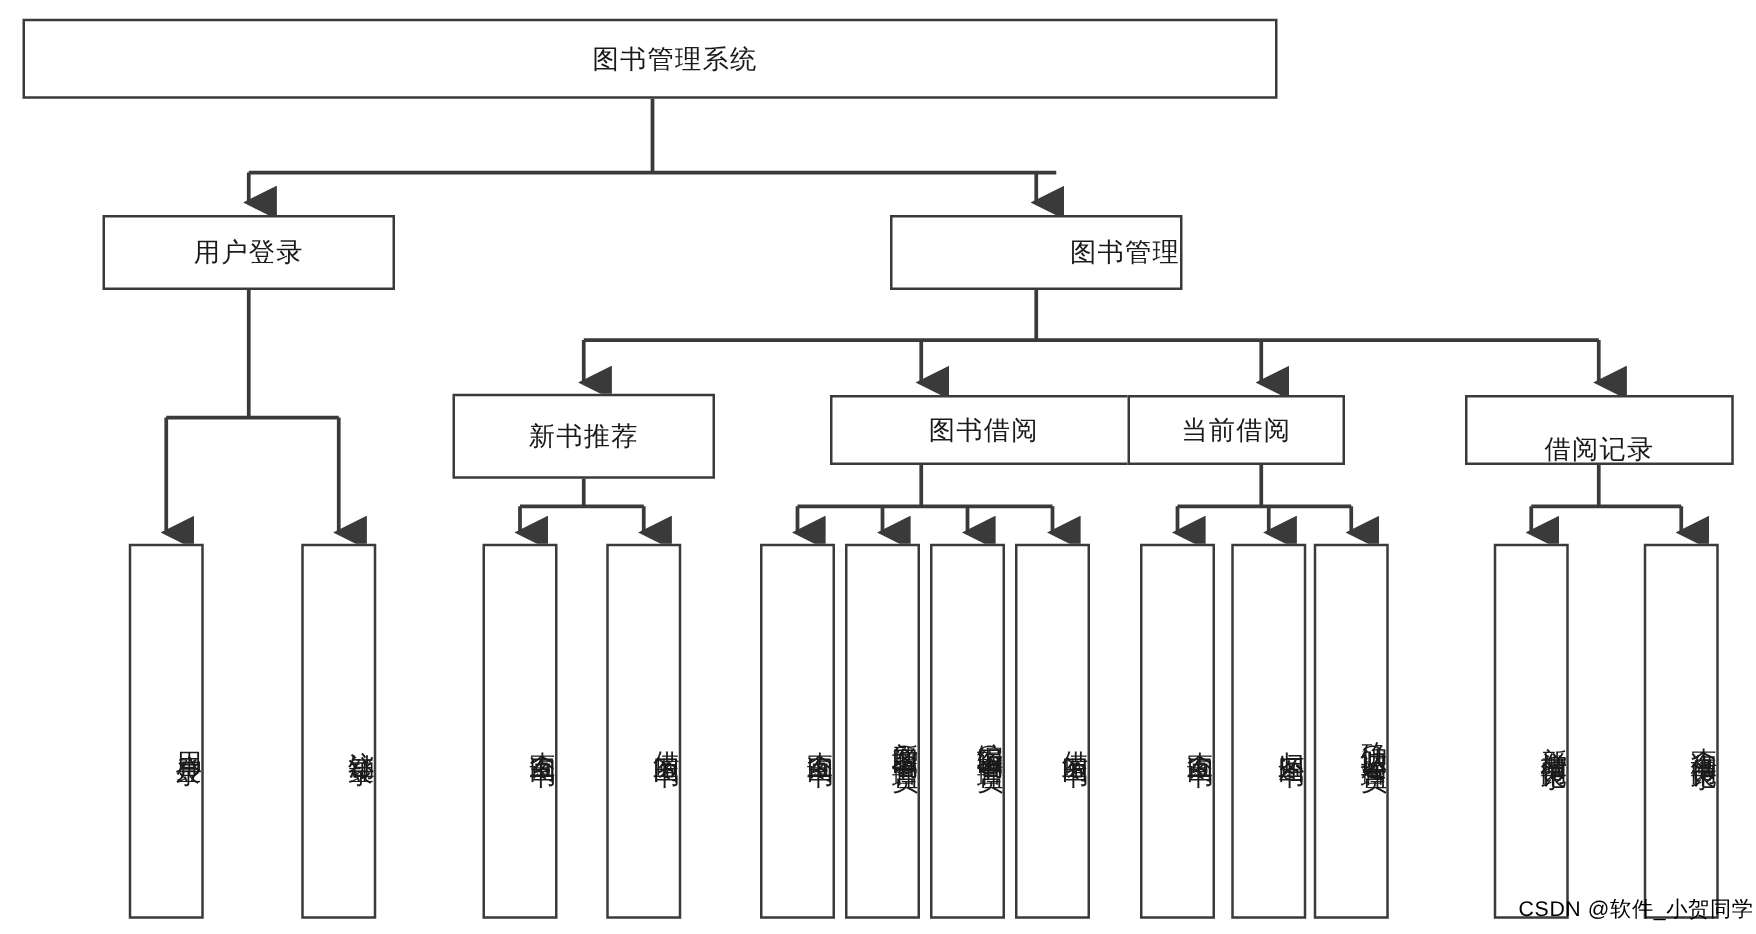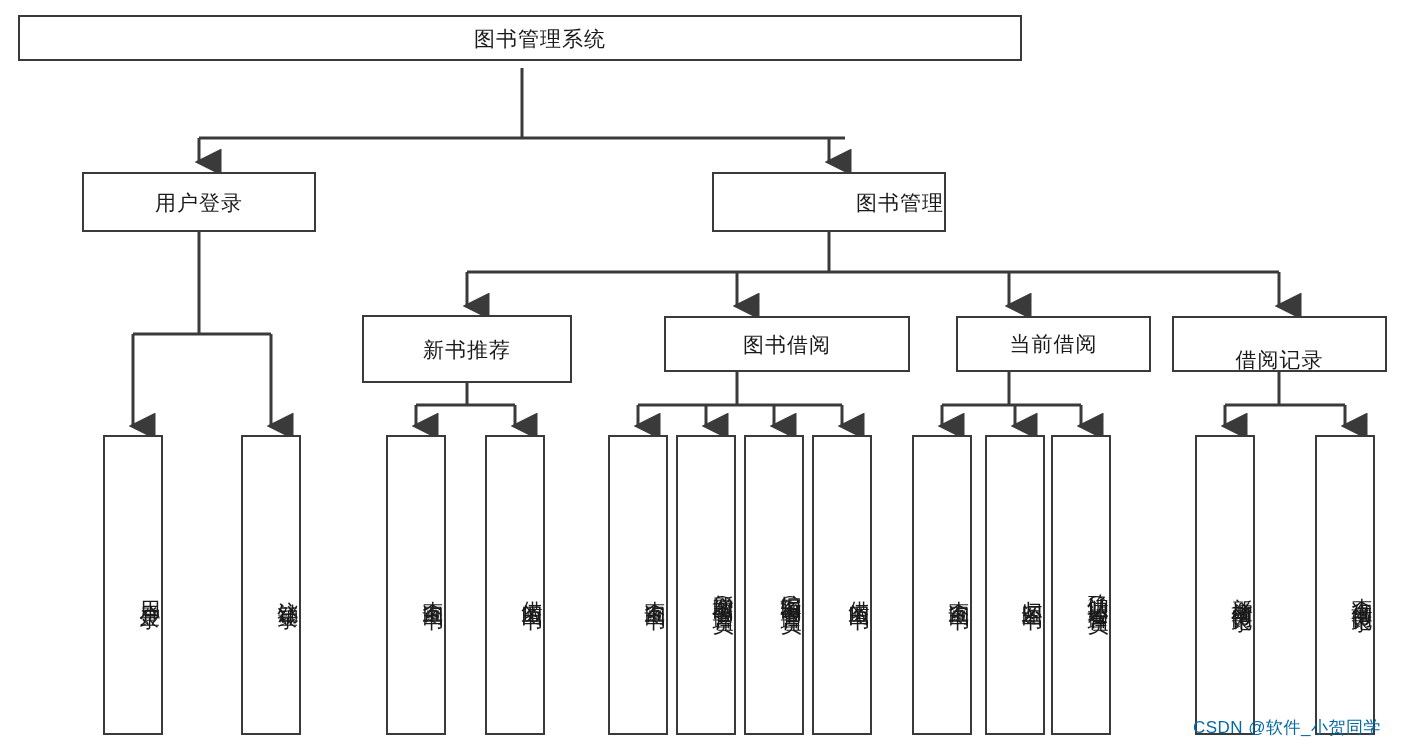--- a/index.html
+++ b/index.html
@@ -56,24 +56,24 @@
     text-orientation: upright;
     line-height: 1;
     white-space: nowrap;
   }
   .node-label {
     white-space: nowrap;
     line-height: 1;
   }
   #watermark {
     position: absolute;
-    right: 24px;
+    right: 2px;
     bottom: 8px;
     font-size: 17px;
-    color: #0369a1;
+    color: #000000;
     white-space: nowrap;
     letter-spacing: 0.5px;
     margin-left: 14px;
   }
 </style>
 </head>
 <body>
 
 <div id="canvas">
 
@@ -120,38 +120,38 @@
       <path d="M 1015 405 L 1015 426" marker-end="url(#arrow)"></path>
       <path d="M 1081 405 L 1081 426" marker-end="url(#arrow)"></path>
 
       <path d="M 1279 372 L 1279 405"></path>
       <path d="M 1225 405 L 1345 405"></path>
       <path d="M 1225 405 L 1225 426" marker-end="url(#arrow)"></path>
       <path d="M 1345 405 L 1345 426" marker-end="url(#arrow)"></path>
     </g>
   </svg>
 
-  <div class="node horiz" style="left:18px; top:15px; width:1004px; height:46px;padding-left:40px;">
+  <div class="node horiz" style="left:18px; top:15px; width:1004px; height:64px;padding-left:40px;">
     <span class="node-label">图书管理系统</span>
   </div>
 
   <div class="node horiz" style="left:82px; top:172px; width:234px; height:60px;">
     <span class="node-label">用户登录</span>
   </div>
   <div class="node horiz" style="left:712px; top:172px; width:234px; height:60px;justify-content:flex-end;">
     <span class="node-label">图书管理</span>
   </div>
 
   <div class="node horiz" style="left:362px; top:315px; width:210px; height:68px;align-items:center;">
     <span class="node-label">新书推荐</span>
   </div>
   <div class="node horiz" style="left:664px; top:316px; width:246px; height:56px;">
     <span class="node-label">图书借阅</span>
   </div>
-  <div class="node horiz" style="left:956px; top:316px; width:195px; height:56px;font-family:Liberation Serif, serif;">
+  <div class="node horiz" style="left:902px; top:316px; width:174px; height:56px;">
     <span class="node-label">当前借阅</span>
   </div>
   <div class="node horiz" style="left:1172px; top:316px; width:215px; height:56px;align-items:flex-end;">
     <span class="node-label">借阅记录</span>
   </div>
 
   <div class="node leaf" style="left:103px; top:435px; width:60px; height:300px;">
     <span class="leaf-label">用户登录</span>
   </div>
   <div class="node leaf" style="left:241px; top:435px; width:60px; height:300px;">

